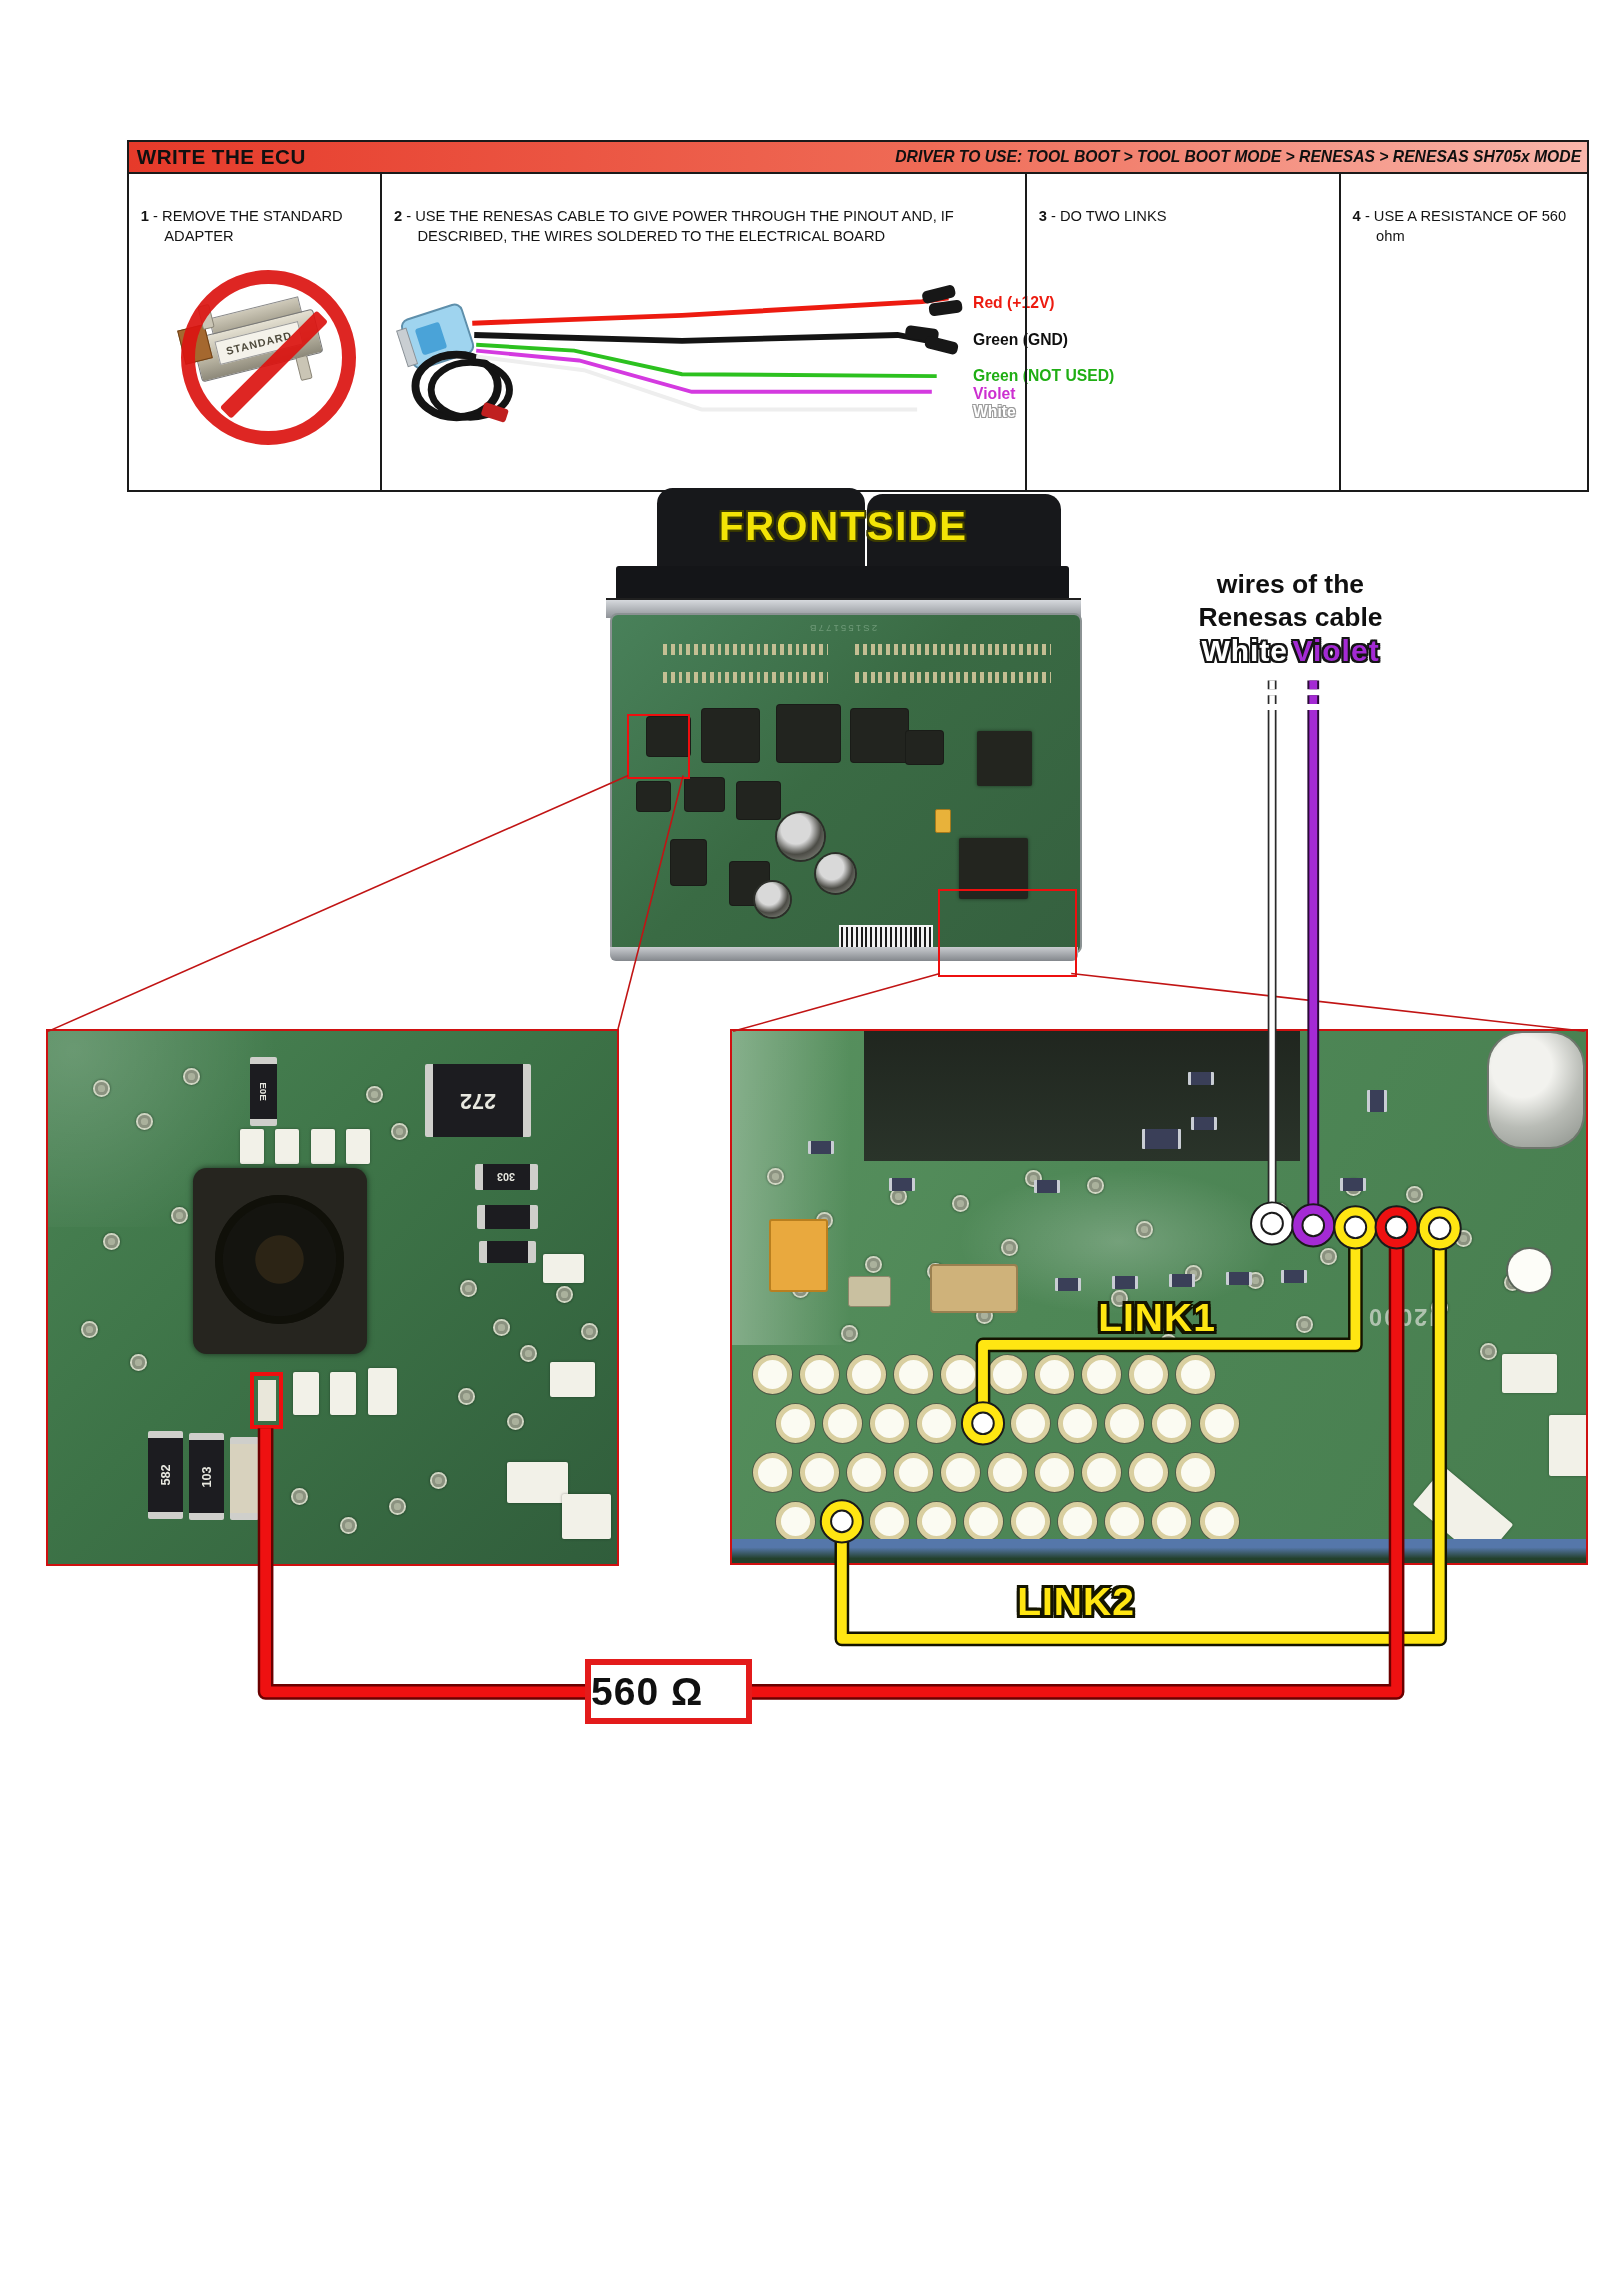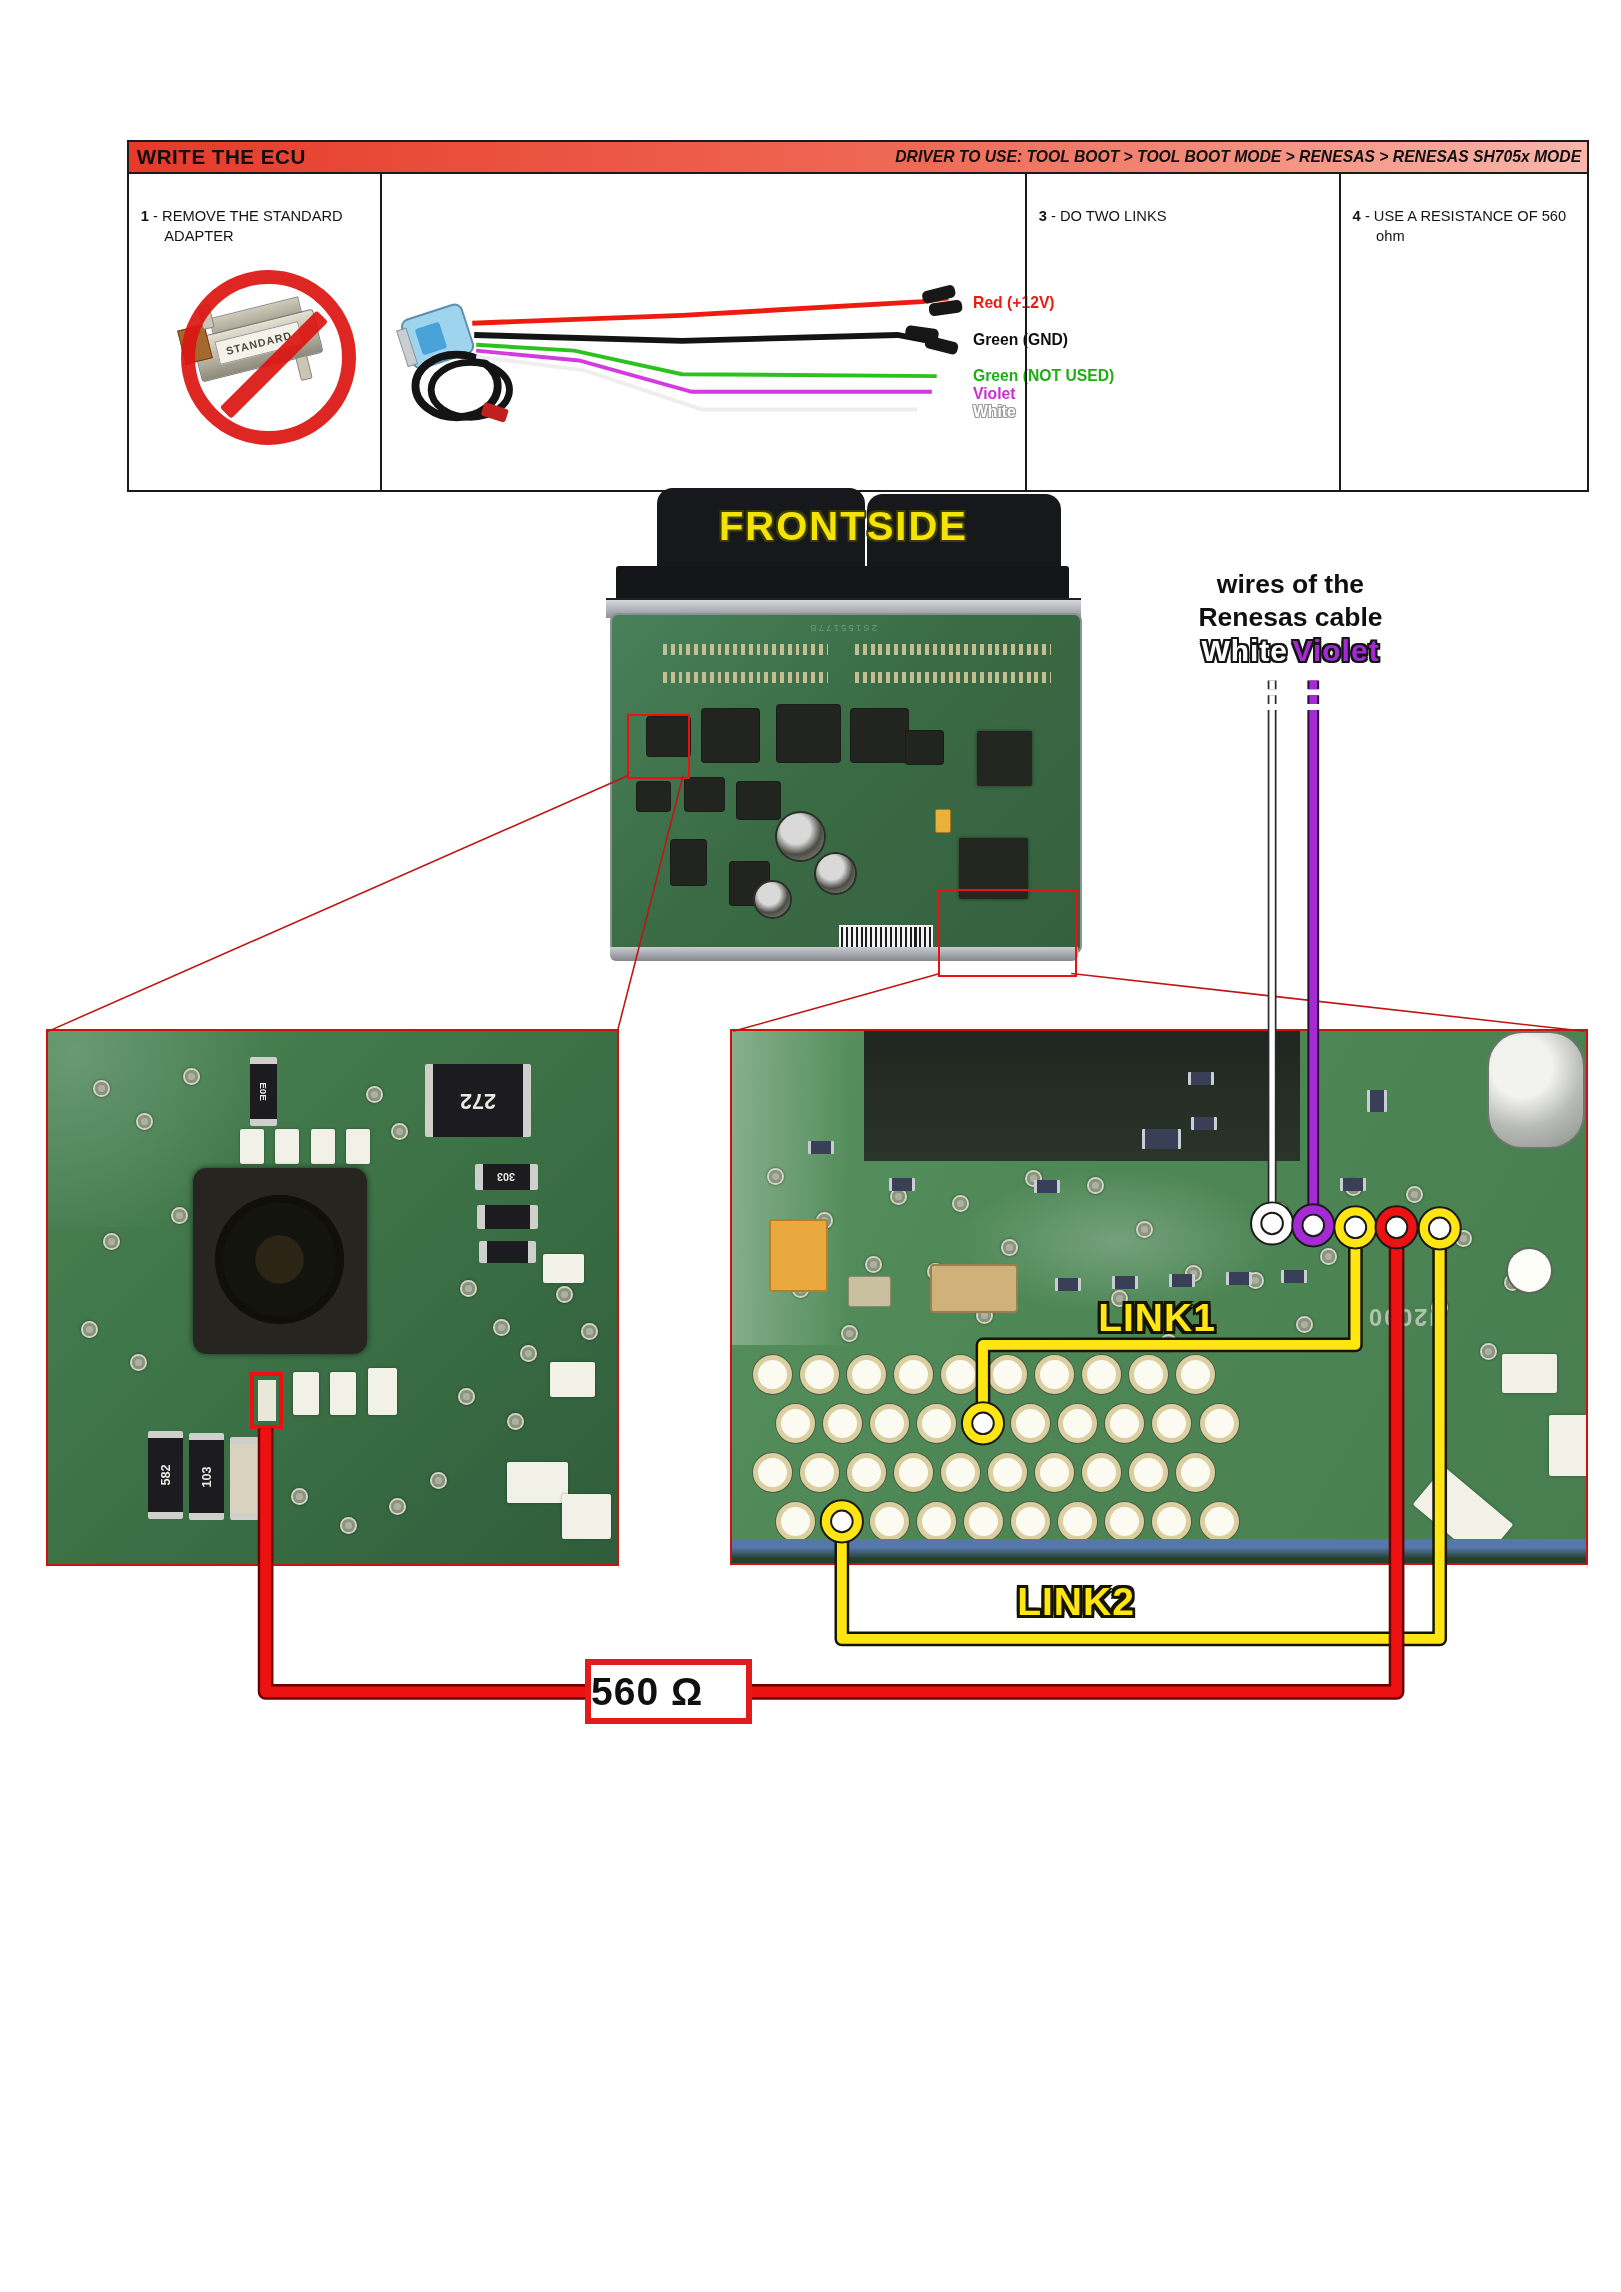--- a/index.html
+++ b/index.html
@@ -137,20 +137,21 @@
           <div class="adapter-screw" style="left:27.4px;top:43px;transform:rotate(-14deg);"></div>
           <div class="adapter-screw" style="left:125px;top:94px;transform:rotate(-14deg);"></div>
           <div class="adapter-label">STANDARD</div>
           <div class="no-circle">
               <div class="no-bar"></div>
             </div>
         </div>
       </div>
 
       <div class="cell c2">
+        <div class="step-text" style="max-width:598px;"><b>2</b> <span>- USE THE RENESAS CABLE TO GIVE POWER THROUGH THE PINOUT AND, IF DESCRIBED, THE WIRES SOLDERED TO THE ELECTRICAL BOARD</span></div>
         <div class="cable-zone">
           <svg width="632" height="157" viewBox="0 0 645 160">
 
             <g transform="rotate(-18 55 55)">
               <rect x="18" y="30" width="64" height="52" rx="8" fill="#9fd4ef" stroke="#5e8fab" stroke-width="2"></rect>
               <rect x="30" y="42" width="26" height="28" rx="3" fill="#4aa3d8"></rect>
               <rect x="12" y="38" width="10" height="38" fill="#c9ced2" stroke="#8a9197"></rect>
             </g>
 
             <ellipse cx="70" cy="108" rx="42" ry="32" fill="none" stroke="#141414" stroke-width="8"></ellipse>

